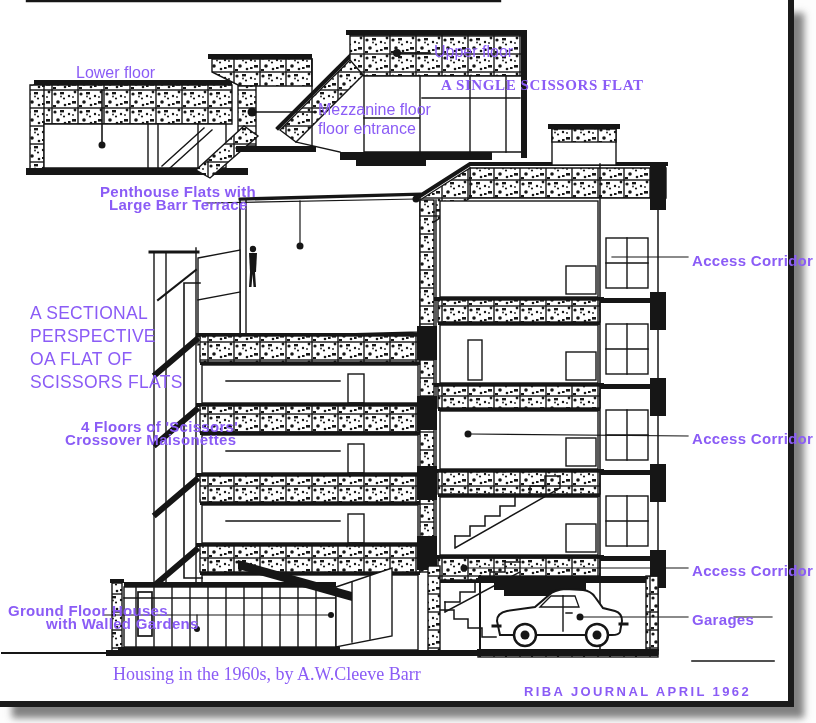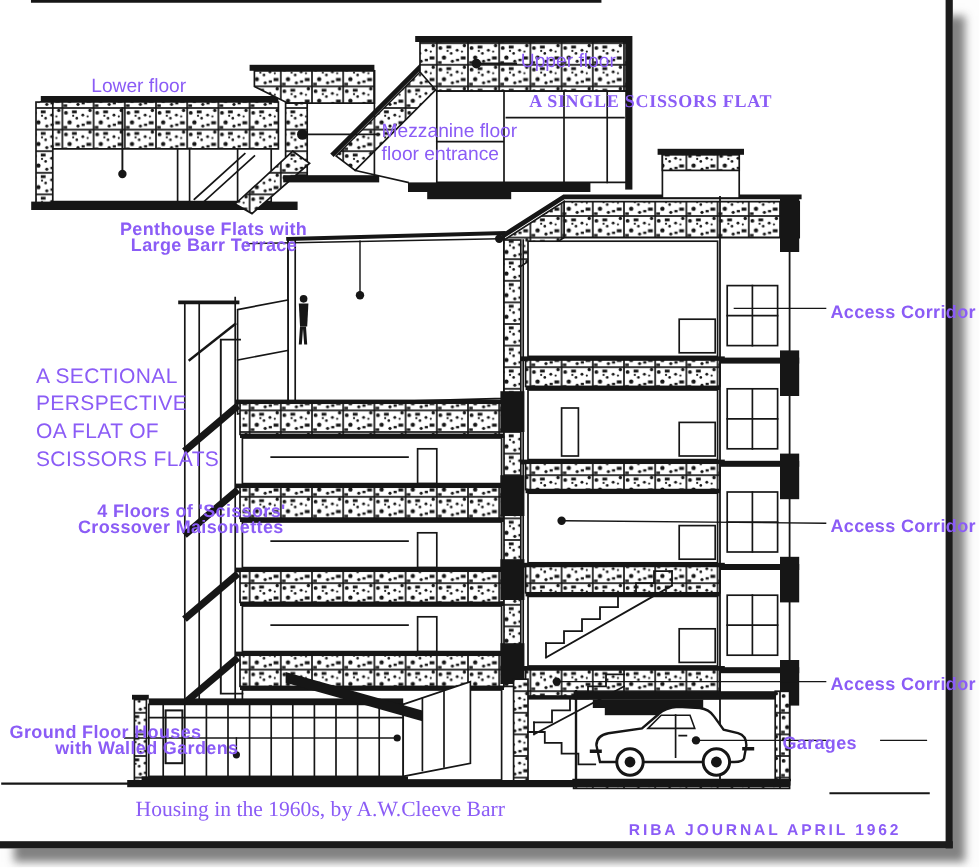--- a/index.html
+++ b/index.html
@@ -287,21 +287,21 @@
 
     <div class="lbl lbl-sm" style="left:100px; top:183px;">Penthouse Flats with</div>
     <div class="lbl lbl-sm" style="left:109px; top:196px;">Large Barr Terrace</div>
 
     <div class="lbl lbl-sm" style="left:81px; top:418px;">4 Floors of 'Scissors'</div>
     <div class="lbl lbl-sm" style="left:65px; top:431px;">Crossover Maisonettes</div>
 
     <div class="lbl lbl-sm" style="left:692px; top:252px;">Access Corridor</div>
     <div class="lbl lbl-sm" style="left:692px; top:430px;">Access Corridor</div>
     <div class="lbl lbl-sm" style="left:692px; top:562px;">Access Corridor</div>
-    <div class="lbl lbl-sm" style="left:652px; top:611px;">Garages</div>
+    <div class="lbl lbl-sm" style="left:692px; top:611px;">Garages</div>
 
     <div class="lbl lbl-sm" style="left:8px;  top:602px;">Ground Floor Houses</div>
     <div class="lbl lbl-sm" style="left:10px; top:615px;margin-left:36px;">with Walled Gardens</div>
 
     <div class="lbl lbl-serif" style="left:113px; top:664px;text-align:right;">Housing in the 1960s, by A.W.Cleeve Barr</div>
     <div class="lbl lbl-riba" style="left:524px; top:684px;">RIBA JOURNAL APRIL 1962</div>
   </div>
 </div>
 
 </body></html>

